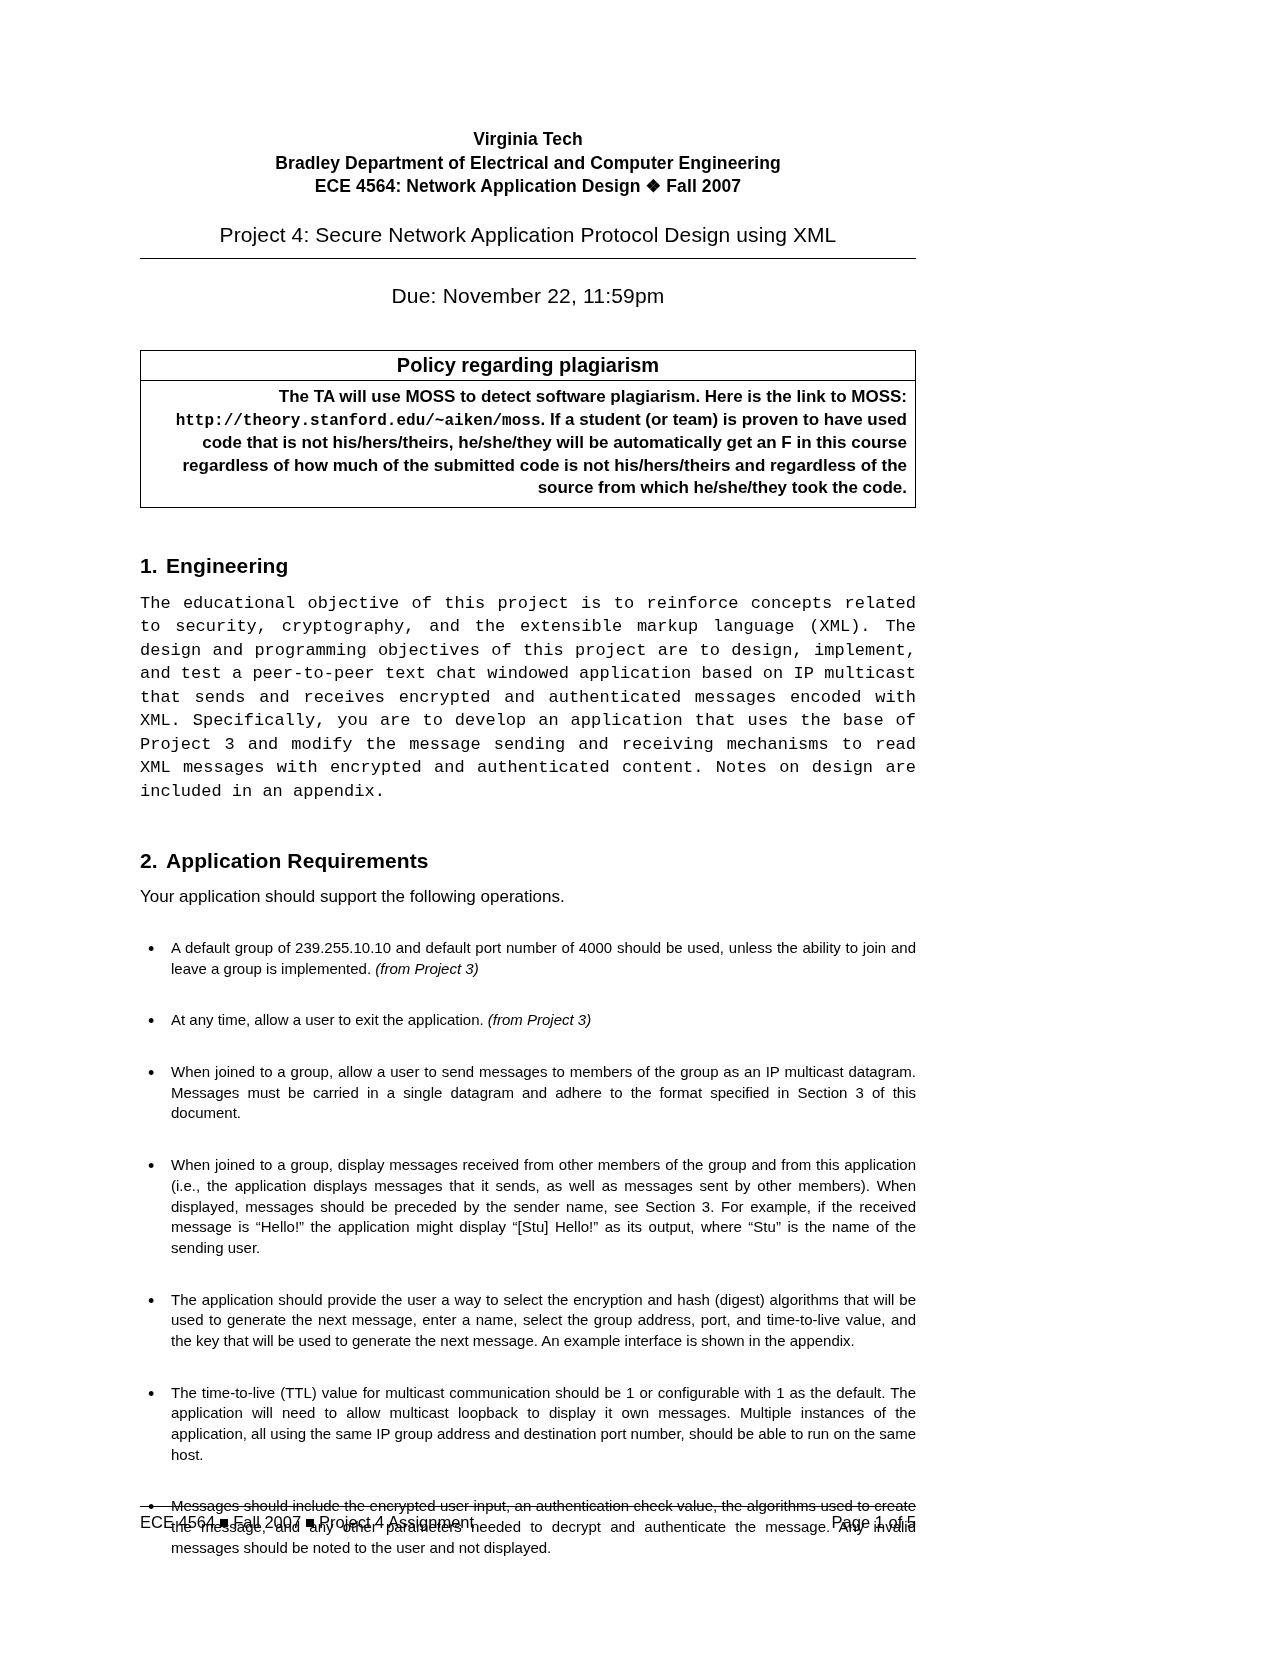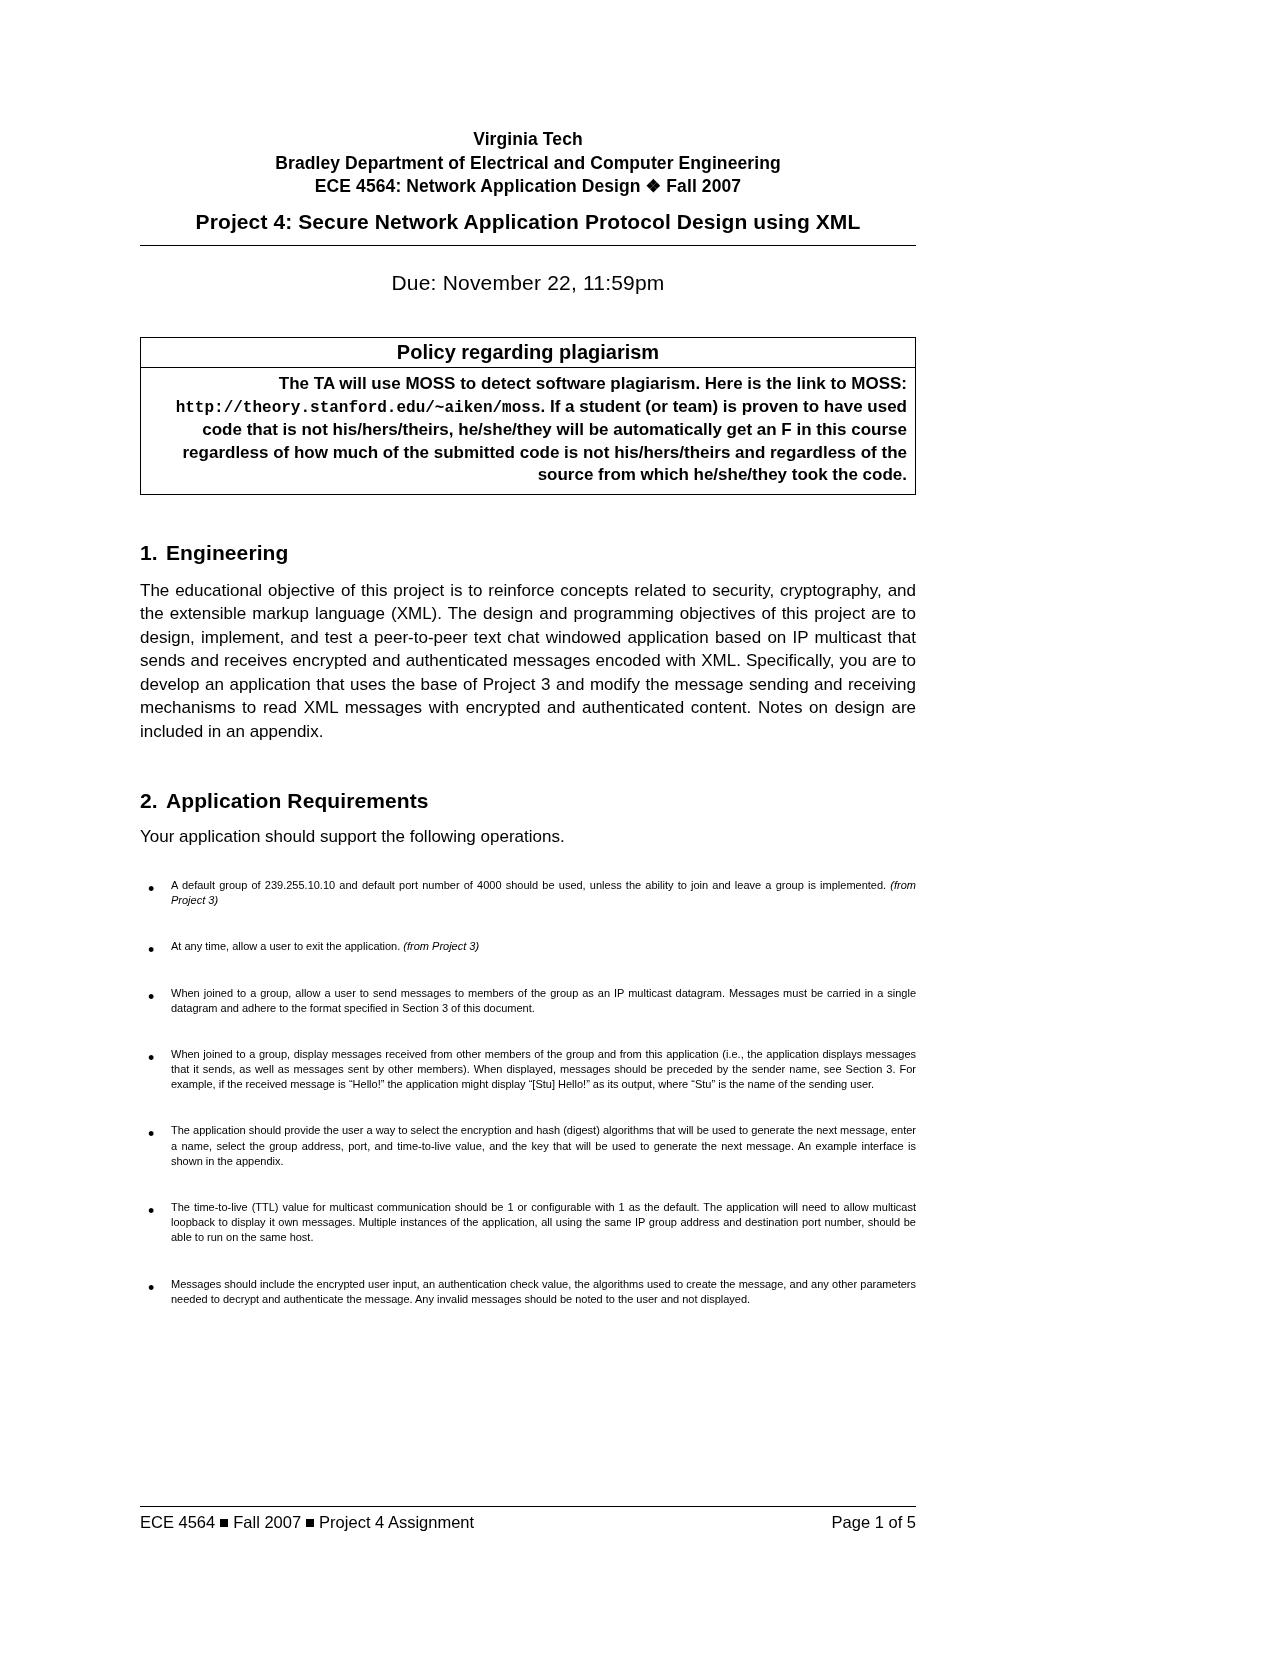--- a/index.html
+++ b/index.html
@@ -30,22 +30,22 @@
   .doc-header .line {
     font-size: 17.5px;
     font-weight: bold;
     letter-spacing: 0.1px;
   }
   .doc-header .line.univ {
     font-size: 17.5px;
   }
   .doc-header .title {
     font-size: 21px;
-    font-weight: bold;
-    margin-top: 9px;
+    font-weight: normal;
+    margin-top: 22px;
     letter-spacing: 0.1px;
   }
   .rule {
     border: none;
     border-top: 1.2px solid #000;
     margin: 9px 0 0 0;
   }
   .due {
     text-align: center;
     font-size: 21px;
@@ -90,35 +90,36 @@
     min-width: 26px;
   }
   p.body {
     font-size: 17px;
     line-height: 1.38;
     text-align: justify;
     margin: 0 0 4px 0;
   }
   .intro-p {
     text-align: justify;
+    font-family: Liberation Mono, monospace;
   }
   .req-lead {
     font-size: 17px;
     margin: 0 0 10px 0;
   }
   ul.bullets {
     list-style: none;
     margin: 0;
     padding: 0;
   }
   ul.bullets > li {
     position: relative;
     padding-left: 31px;
     margin-bottom: 17px;
-    font-size: 11px;
+    font-size: 15px;
     line-height: 1.38;
     text-align: justify;
     margin-top: 31px;
   }
   ul.bullets > li::before {
     content: "\2022";
     position: absolute;
     left: 8px;
     top: -1px;
     font-size: 18px;

